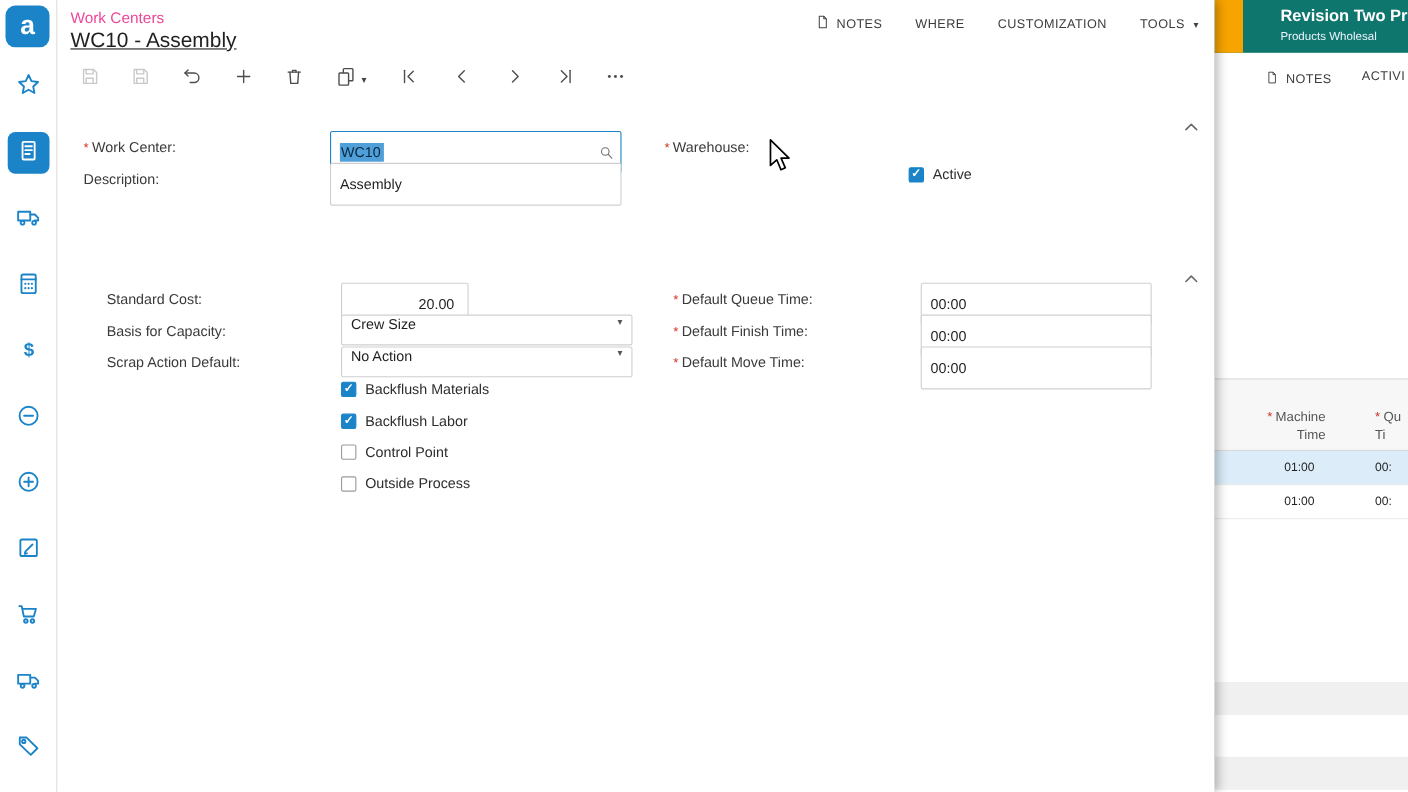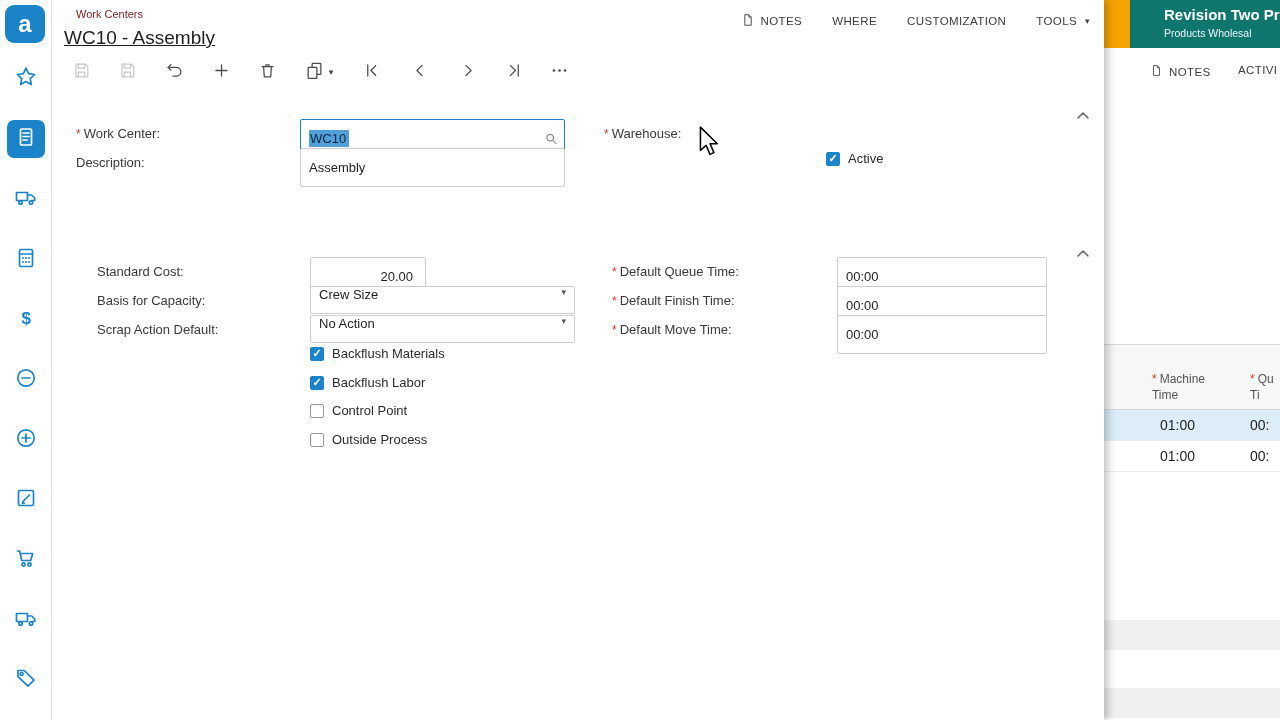--- a/index.html
+++ b/index.html
@@ -13,21 +13,21 @@
   .logo { position:absolute; left:5px; top:5px; width:40px; height:38px; background:#1b84c9; border-radius:9px; color:#fff; display:flex; align-items:center; justify-content:center; font-size:24px; font-weight:bold; }
   .sb-item { position:absolute; left:7px; width:38px; height:38px; display:flex; align-items:center; justify-content:center; border-radius:7px; cursor:pointer; }
   .sb-item svg { width:24px; height:24px; fill:none; stroke:#1b84c9; stroke-width:1.7; stroke-linecap:round; stroke-linejoin:round; }
   .sb-item .fdot { fill:#1b84c9; stroke:none; }
   .sb-item .ftxt { fill:#1b84c9; stroke:none; font-weight:bold; font-size:17px; }
   .sb-item.selected { background:#1b84c9; }
   .sb-item.selected svg { stroke:#fff; }
 
   
   .main { position:absolute; left:52px; top:0; width:1052px; height:720px; background:#fff; z-index:2; box-shadow:3px 0 9px rgba(0,0,0,.28); }
-  .breadcrumb { position:absolute; left:24px; top:8px; font-size:11px; color:#7f1d1d; cursor:pointer; }
+  .breadcrumb { position:absolute; left:12px; top:8px; font-size:14px; color:#ec4899; cursor:pointer; }
   .page-title { position:absolute; left:12px; top:27px; font-size:19px; color:#1f1f1f;text-decoration:underline; }
   .hlinks { position:absolute; top:13px; right:14px; display:flex; align-items:center; gap:30px; font-size:11.5px; color:#3c3c3c; letter-spacing:.4px; }
   .hlink { display:flex; align-items:center; gap:6px; cursor:pointer; }
   .hlink svg { width:14px; height:14px; fill:none; stroke:#444; stroke-width:1.6; stroke-linejoin:round; }
   .caret { font-size:9px; color:#444; margin-left:2px; }
 
   .tbtn { position:absolute; width:28px; height:28px; display:flex; align-items:center; justify-content:center; cursor:pointer; }
   .tbtn svg { width:19px; height:19px; fill:none; stroke:#4c4c4c; stroke-width:1.6; stroke-linecap:round; stroke-linejoin:round; }
   .tbtn.disabled svg { stroke:#c9c9c9; }
   .tbtn .dot { fill:#4c4c4c; stroke:none; }
@@ -60,23 +60,23 @@
   
   .rpanel { position:absolute; left:1104px; top:0; width:176px; height:720px; background:#fff; overflow:hidden; z-index:1; }
   .rp-header { position:absolute; left:0; top:0; width:100%; height:48px; background:#0f766e; }
   .rp-logo { position:absolute; left:0; top:0; width:26px; height:48px; background:#f7a400; }
   .rp-title { position:absolute; left:60px; top:6px; color:#fff; font-size:15px; font-weight:bold; white-space:nowrap; }
   .rp-sub { position:absolute; left:60px; top:27px; color:#eaf4fc; font-size:10.5px; white-space:nowrap; }
   .rp-link { position:absolute; top:64px; display:flex; align-items:center; gap:6px; font-size:11.5px; color:#3c3c3c; letter-spacing:.4px; cursor:pointer; white-space:nowrap; }
   .rp-link svg { width:13px; height:13px; fill:none; stroke:#444; stroke-width:1.6; stroke-linejoin:round; }
   .rp-gridhead { position:absolute; left:0; top:344px; width:100%; height:66px; background:#f7f7f7; border-top:1px solid #dadada; border-bottom:1px solid #dadada; font-size:12px; color:#555; }
   .gh-col { position:absolute; line-height:16px; white-space:nowrap; }
-  .gh1 { top:26px; right:75px; text-align:left; }
+  .gh1 { top:26px; right:75px; text-align:right; }
   .gh2 { top:26px; left:146px; }
-  .rp-row { position:absolute; left:0; width:100%; height:31px; border-bottom:1px solid #ebebeb; font-size:14px; color:#1f1f1f; cursor:pointer; }
+  .rp-row { position:absolute; left:0; width:100%; height:31px; border-bottom:1px solid #ebebeb; font-size:11px; color:#1f1f1f; cursor:pointer; }
   .rp-row.sel { background:#dcedf9; }
   .cell1 { position:absolute; left:0; top:0; width:101px; height:100%; display:flex; align-items:center; justify-content:flex-end; padding-right:10px; }
   .cell2 { position:absolute; left:146px; top:0; height:100%; display:flex; align-items:center; }
   .stripe { position:absolute; left:0; width:100%; height:30px; background:#f0f0f0; }
 
   .cursor { position:absolute; left:698px; top:126px; width:27px; height:31px; z-index:10; pointer-events:none; }
 </style>
 </head>
 <body>
 

